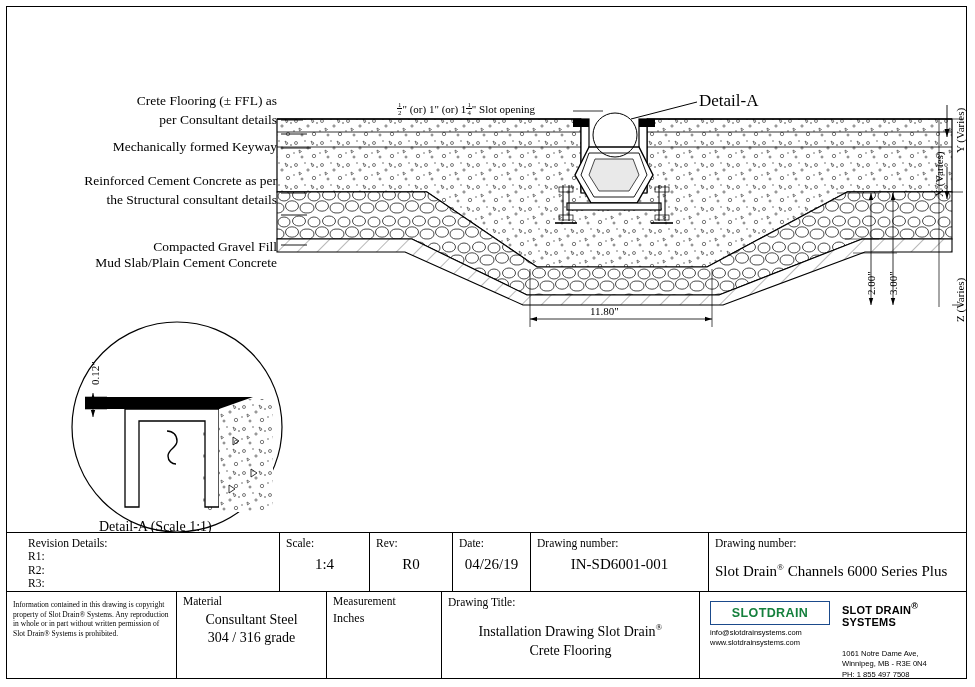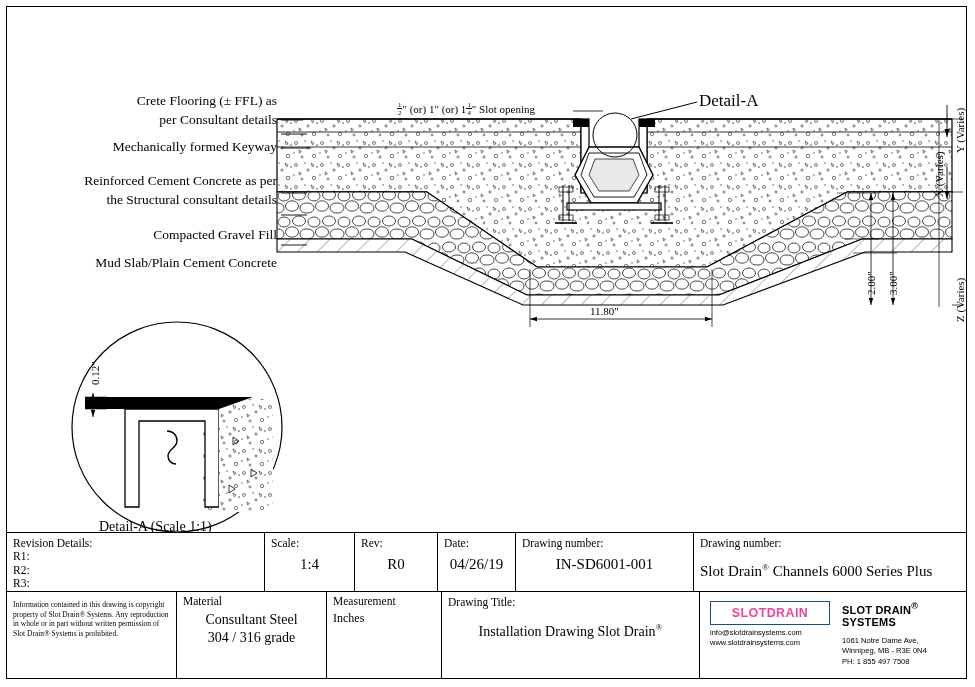--- a/index.html
+++ b/index.html
@@ -125,40 +125,40 @@
     border: 1.5px solid #1b4a8b;
     display: flex;
     align-items: center;
     justify-content: center;
     box-sizing: border-box;
   }
   .logo-text {
     font-family: "Liberation Sans", sans-serif;
     font-size: 12.5px;
     letter-spacing: 0.4px;
-    color: #ec4899;
+    color: #15803d;
     font-weight: bold;
   }
   .logo-sub {
     font-size: 7.5px;
     line-height: 10px;
     margin-top: 3px;
     font-family: "Liberation Sans", sans-serif;
   }
   .company {
     font-family: "Liberation Sans", sans-serif;
     font-size: 11px;
     font-weight: bold;
     letter-spacing: .2px;
   }
   .company-addr {
     font-family: "Liberation Sans", sans-serif;
     font-size: 7.6px;
     line-height: 10.5px;
-    margin-top: 8px;
+    margin-top: 21px;
   }
 </style>
 </head>
 <body>
 
 <div id="sheet">
   <div class="border-outer"></div>
 
   <div class="drawing-area">
     <svg width="959" height="525" viewBox="0 0 959 525">
@@ -312,21 +312,21 @@
     </div>
     <div class="lbl" style="left:20px; top:130px; width:250px;">
       <span>Mechanically formed Keyway</span>
     </div>
     <div class="lbl" style="left:0px; top:164px; width:270px;">
       <span>Reinforced Cement Concrete as per</span>
     </div>
     <div class="lbl" style="left:0px; top:183px; width:270px;">
       <span>the Structural consultant details</span>
     </div>
-    <div class="lbl" style="left:20px; top:218px; width:250px;">
+    <div class="lbl" style="left:20px; top:230px; width:250px;">
       <span>Compacted Gravel Fill</span>
     </div>
     <div class="lbl" style="left:10px; top:246px; width:260px;">
       <span>Mud Slab/Plain Cement Concrete</span>
     </div>
 
     
     <div class="dim-text" style="left:390px; top:94px;">
       <span class="frac">
         <span class="n">1</span>
@@ -375,21 +375,21 @@
 
     
     <div class="detail-caption" style="left:92px; top:512px;">
       <span>Detail-A (Scale 1:1)</span>
     </div>
   </div>
 
   <div class="tb">
 
     <div class="tb-row r1">
-      <div class="tb-cell" style="width:258px;">
+      <div class="tb-cell" style="width:258px;margin-left:15px;">
         <div class="cap">Revision Details:</div>
         <div class="rev-lines">R1:</div>
         <div class="rev-lines">R2:</div>
         <div class="rev-lines">R3:</div>
       </div>
 
       <div class="tb-cell" style="width:90px;">
         <div class="cap">Scale:</div>
         <div class="val">1:4</div>
       </div>
@@ -431,20 +431,21 @@
       <div class="tb-cell" style="width:115px;">
         <div class="mat-cap">Measurement</div>
         <div class="meas-val">Inches</div>
       </div>
 
       <div class="tb-cell" style="width:258px;">
         <div class="cap">Drawing Title:</div>
         <div class="dt-title" style="margin-top:9px;">
           <span>Installation Drawing Slot Drain</span><span class="small-sup">®</span>
         </div>
+        <div class="dt-title">Crete Flooring</div>
       </div>
 
       <div class="tb-cell" style="flex:1; padding-left:10px;">
         <div style="display:flex; align-items:flex-start; gap:12px; margin-top:6px;">
           <div>
             <div class="logo-box">
               <span class="logo-text">SLOTDRAIN</span>
             </div>
             <div class="logo-sub">info@slotdrainsystems.com</div>
             <div class="logo-sub" style="margin-top:0;">www.slotdrainsystems.com</div>

